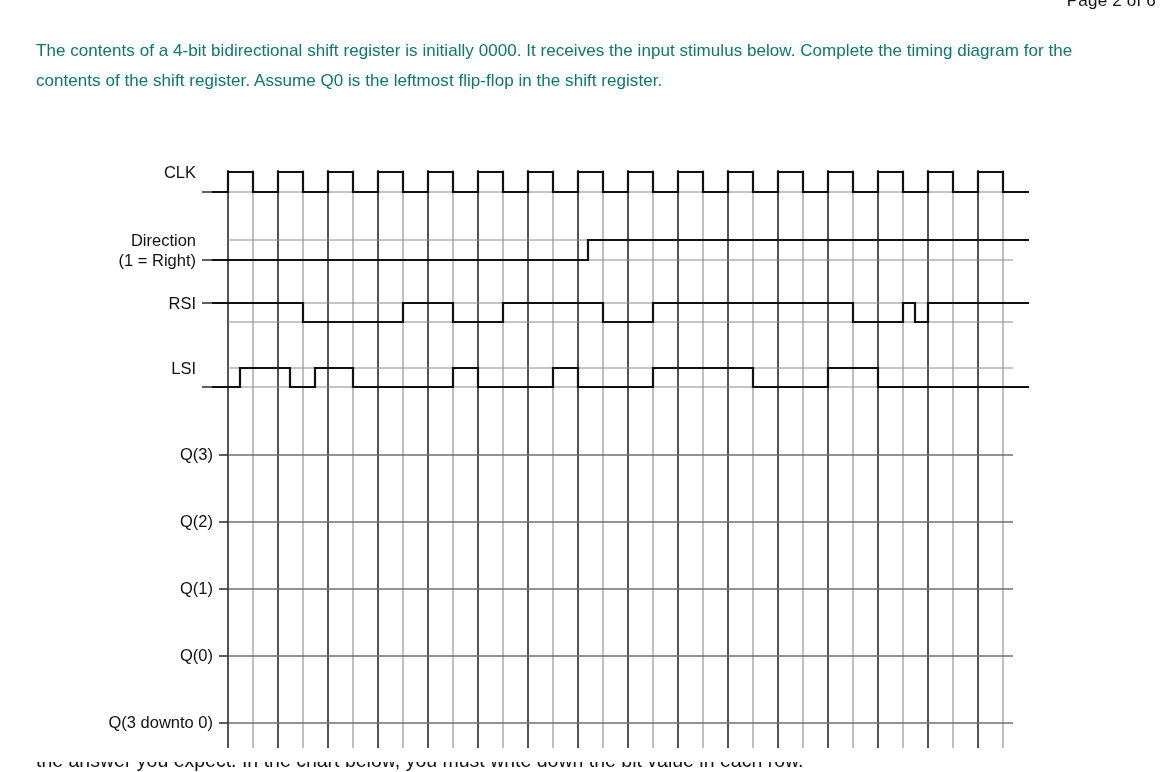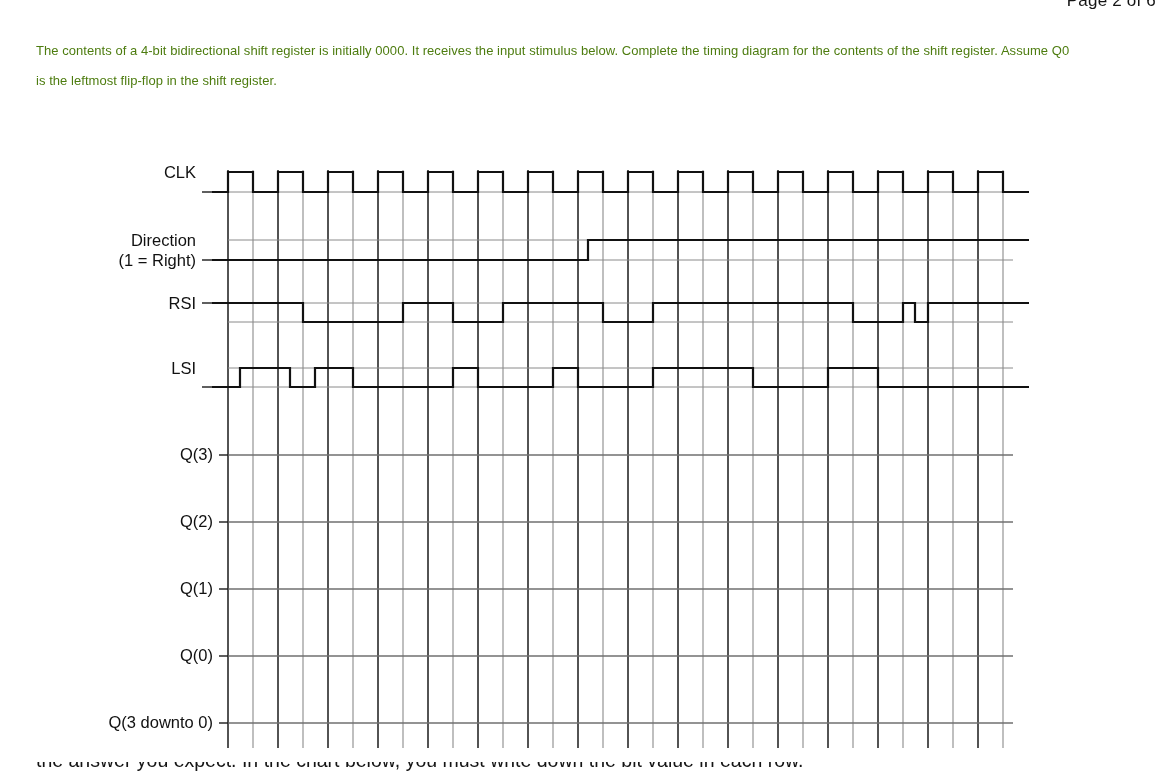--- a/index.html
+++ b/index.html
@@ -26,23 +26,23 @@
     color: #141414;
     white-space: nowrap;
   }
 
   
   #question {
     position: absolute;
     left: 36px;
     top: 36px;
     width: 1045px;
-    font-size: 13px;
+    font-size: 17px;
     line-height: 29.5px;
-    color: #4d7c0f;
+    color: #0f766e;
     letter-spacing: .05px;
   }
 
   
   #diagram {
     position: absolute;
     left: 0;
     top: 150px;
     width: 932px;
     height: 600px;

